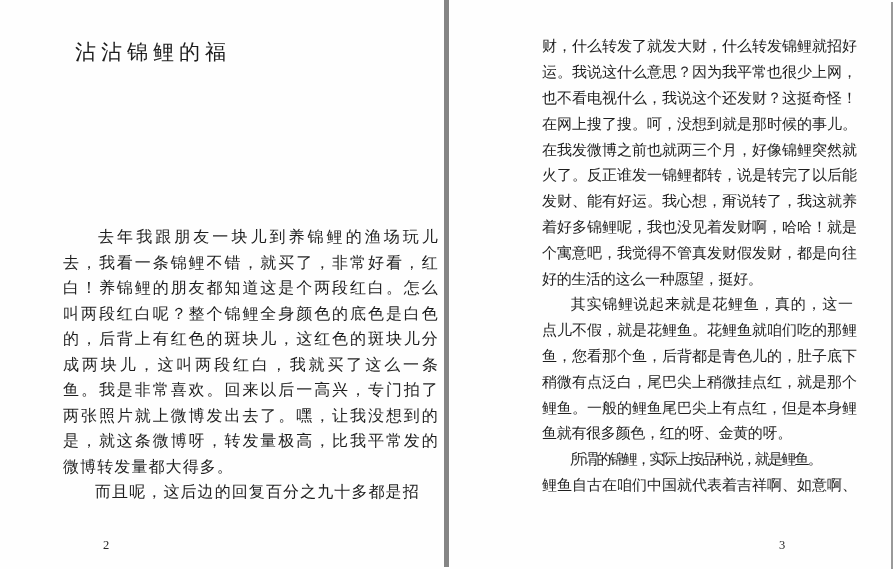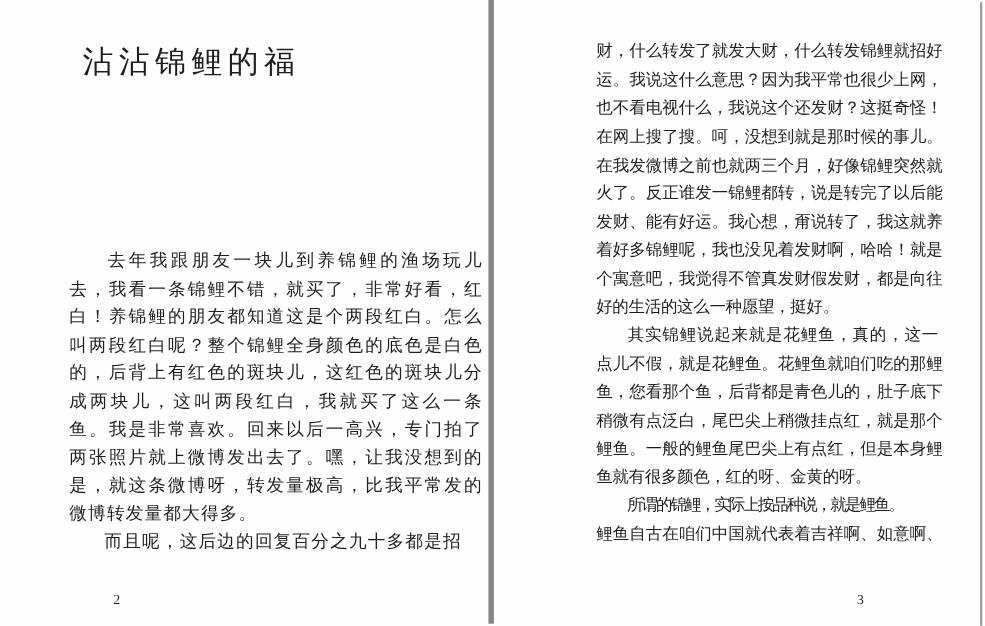--- a/index.html
+++ b/index.html
@@ -10,21 +10,21 @@
     font-family: "Liberation Serif", "DejaVu Serif", serif;
   }
   .spread { position: relative; width: 895px; height: 569px; background: #ffffff; }
   .page { position: absolute; top: 0; height: 569px; background: #fefefe; }
   .page.left  { left: 0;   width: 444px; }
   .page.right { left: 450px; width: 443px; }
 
   .title {
     position: absolute; left: 75px; top: 40px;
     margin: 0;
-    font-size: 28px; font-weight: 500;
+    font-size: 21px; font-weight: 500;
     letter-spacing: 5px;
     line-height: 1.2;
     color: #1c1c1c;
     white-space: nowrap;
   }
 
   .body { position: absolute; color: #1e1e1e; }
   .left  .body { left: 63px; top: 225px; width: 375px; }
   .right .body { left: 92px; top: 34px;  width: 311px; }
 

